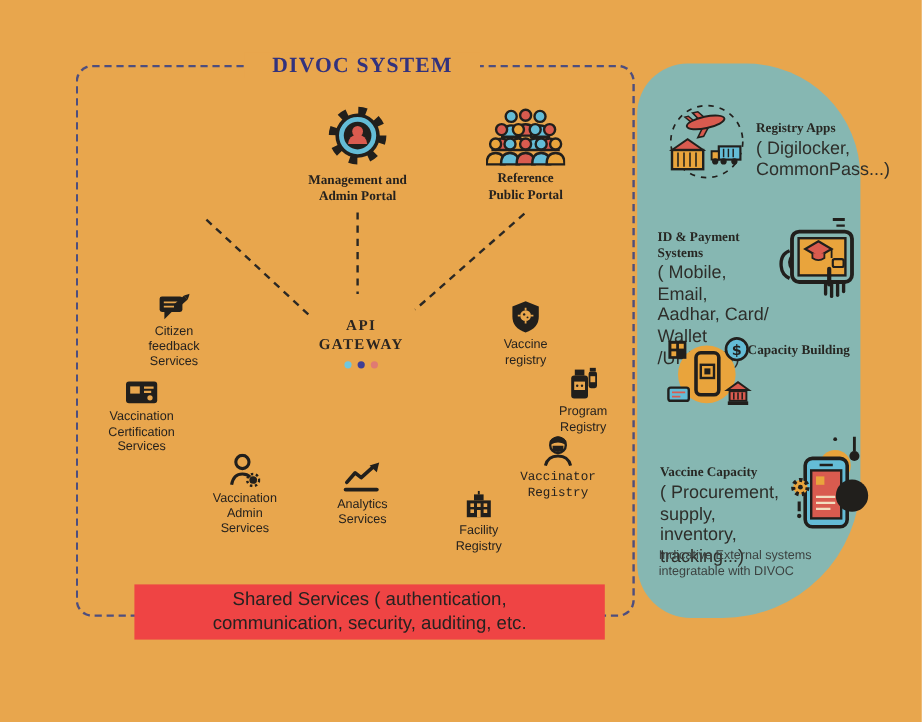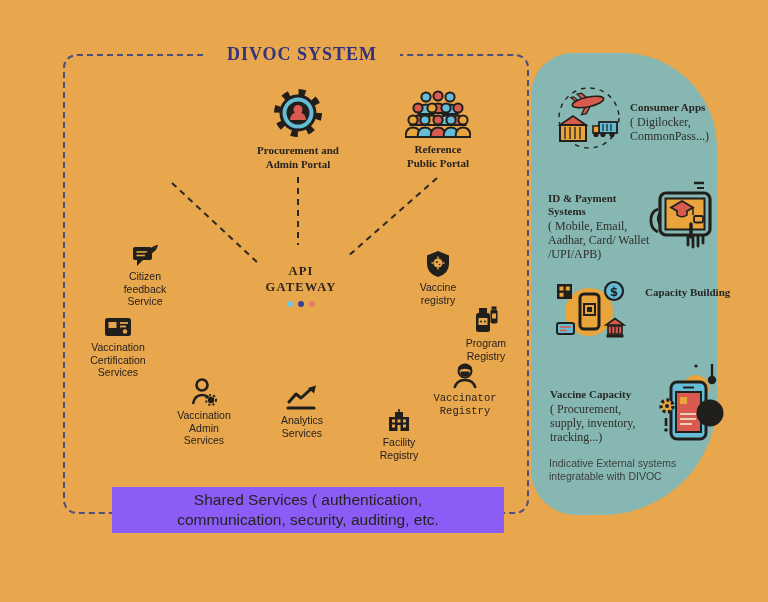--- a/index.html
+++ b/index.html
@@ -28,36 +28,36 @@
   .dot-blue{background:#6fc7e0;} .dot-navy{background:#3f3f95;} .dot-red{background:#e07a72;}
   .n-citizen{left:104px;top:243px;width:82px;}
   .n-cert{left:76px;top:316px;width:84px;}
   .n-vacreg{left:399px;top:250px;width:78px;}
   .n-progreg{left:447px;top:306px;width:78px;}
   .n-vaccinator{left:425px;top:359px;width:80px;font-family:Liberation Mono, monospace;}
   .n-facreg{left:359px;top:409px;width:80px;}
   .n-admin-svc{left:163px;top:378px;width:82px;}
   .n-analytics{left:261px;top:385px;width:82px;}
   .shared{position:absolute;left:112px;top:487px;width:380px;text-align:center;z-index:3;
-          background:#8b5cf6;padding:3px 6px;font-size:15.5px;line-height:1.28;
+          background:#ef4444;padding:3px 6px;font-size:15.5px;line-height:1.28;
           white-space:pre-line;color:#262220;}
   .panel{position:absolute;left:531px;top:53px;width:186px;height:462px;background:#86b7b2;
          border-radius:42px 95px 115px 45px;z-index:2;}
   .p-item{position:absolute;}
   .p-title{font-family:"Liberation Serif",serif;font-weight:bold;font-size:11px;
            line-height:1.18;white-space:pre-line;color:#272723;}
-  .p-desc{font-family:Liberation Serif, serif;font-size:12px;line-height:1.18;
+  .p-desc{font-family:Liberation Sans, sans-serif;font-size:15px;line-height:1.18;
           white-space:pre-line;color:#2e2e2a;margin-top:1px;}
   .p-ic{position:absolute;}
   .ic-consumer{left:24px;top:32px;}
   .tx-consumer{left:99px;top:48px;width:82px;}
   .tx-idpay{left:17px;top:139px;width:102px;}
   .ic-idpay{left:113px;top:126px;}
   .ic-capacity{left:24px;top:227px;}
-  .tx-capacity{left:92px;top:233px;width:90px;margin-left:22px;}
+  .tx-capacity{left:92px;top:233px;width:90px;}
   .tx-logistics{left:19px;top:335px;width:100px;}
   .ic-logistics{left:113px;top:305px;}
   .p-footer{position:absolute;left:18px;top:404px;width:150px;font-size:10.5px;
             line-height:1.22;white-space:pre-line;color:#3c4240;}
 </style>
 </head>
 <body>
 
 <div class="stage">
 
@@ -73,21 +73,21 @@
 
 
   <div class="node n-admin-portal">
     <svg class="ic" width="54" height="54" viewBox="0 0 54 54">
       <circle cx="27" cy="27" r="20" fill="none" stroke="#211f1c" stroke-width="8" stroke-dasharray="6.5 9.2"></circle>
       <circle cx="27" cy="27" r="17" fill="#64bcd6" stroke="#211f1c" stroke-width="3"></circle>
       <circle cx="27" cy="27" r="11.5" fill="#211f1c"></circle>
       <circle cx="27" cy="23.5" r="4.5" fill="#d95b4f"></circle>
       <path d="M19 34 a8 8 0 0 1 16 0 z" fill="#d95b4f"></path>
     </svg>
-    <div class="lbl-serif">Procurement and
+    <div class="lbl-serif">Management and
 Admin Portal</div>
   </div>
 
   <div class="node n-public-portal">
     <svg class="ic" width="66" height="52" viewBox="0 0 66 52">
       <defs>
           <g id="pp">
             <circle cy="0" r="4.6"></circle>
             <path d="M-7.5 17 q0 -9.5 7.5 -9.5 q7.5 0 7.5 9.5 z"></path>
           </g>
@@ -125,21 +125,21 @@
       <path d="M5 17 l0 6 l6 -6 z" fill="#211f1c"></path>
       <line x1="4.5" y1="9" x2="16" y2="9" stroke="#e8a64d" stroke-width="1.6"></line>
       <line x1="4.5" y1="12.5" x2="13" y2="12.5" stroke="#e8a64d" stroke-width="1.6"></line>
       <g transform="rotate(-42 19 8)">
         <rect x="13" y="6" width="11" height="4.5" fill="#211f1c"></rect>
         <path d="M24 6 l4.5 2.2 -4.5 2.3 z" fill="#211f1c"></path>
       </g>
     </svg>
     <div class="lbl-sans">Citizen
 feedback
-Service</div>
+Services</div>
   </div>
 
   <div class="node n-cert">
     <svg class="ic" width="28" height="22" viewBox="0 0 28 22">
       <rect x="1" y="2" width="26" height="18" rx="2.5" fill="#211f1c"></rect>
       <rect x="4.5" y="6" width="8" height="6" fill="#e8a64d"></rect>
       <line x1="16" y1="7" x2="24" y2="7" stroke="#e8a64d" stroke-width="1.8"></line>
       <line x1="16" y1="10.5" x2="22" y2="10.5" stroke="#e8a64d" stroke-width="1.8"></line>
       <circle cx="21" cy="15.5" r="2.2" fill="#e8a64d"></circle>
     </svg>
@@ -257,21 +257,21 @@
         <line x1="48" y1="39" x2="48" y2="46"></line>
           <line x1="52" y1="39" x2="52" y2="46"></line>
           <line x1="56" y1="39" x2="56" y2="46"></line>
       </g>
       <path d="M38 48 v-7 h6 v7 z" fill="#e9a43c" stroke="#211f1c" stroke-width="1.6"></path>
       <circle cx="41" cy="49.5" r="2.6" fill="#211f1c"></circle>
       <circle cx="48" cy="49.5" r="2.6" fill="#211f1c"></circle>
       <circle cx="57" cy="49.5" r="2.6" fill="#211f1c"></circle>
     </svg>
     <div class="p-item tx-consumer">
-      <div class="p-title">Consumer Apps</div>
+      <div class="p-title">Registry Apps</div>
       <div class="p-desc">( Digilocker,
 CommonPass...)</div>
     </div>
 
     <div class="p-item tx-idpay">
       <div class="p-title">ID &amp; Payment
 Systems</div>
       <div class="p-desc">( Mobile, Email,
 Aadhar, Card/ Wallet
 /UPI/APB)</div>

